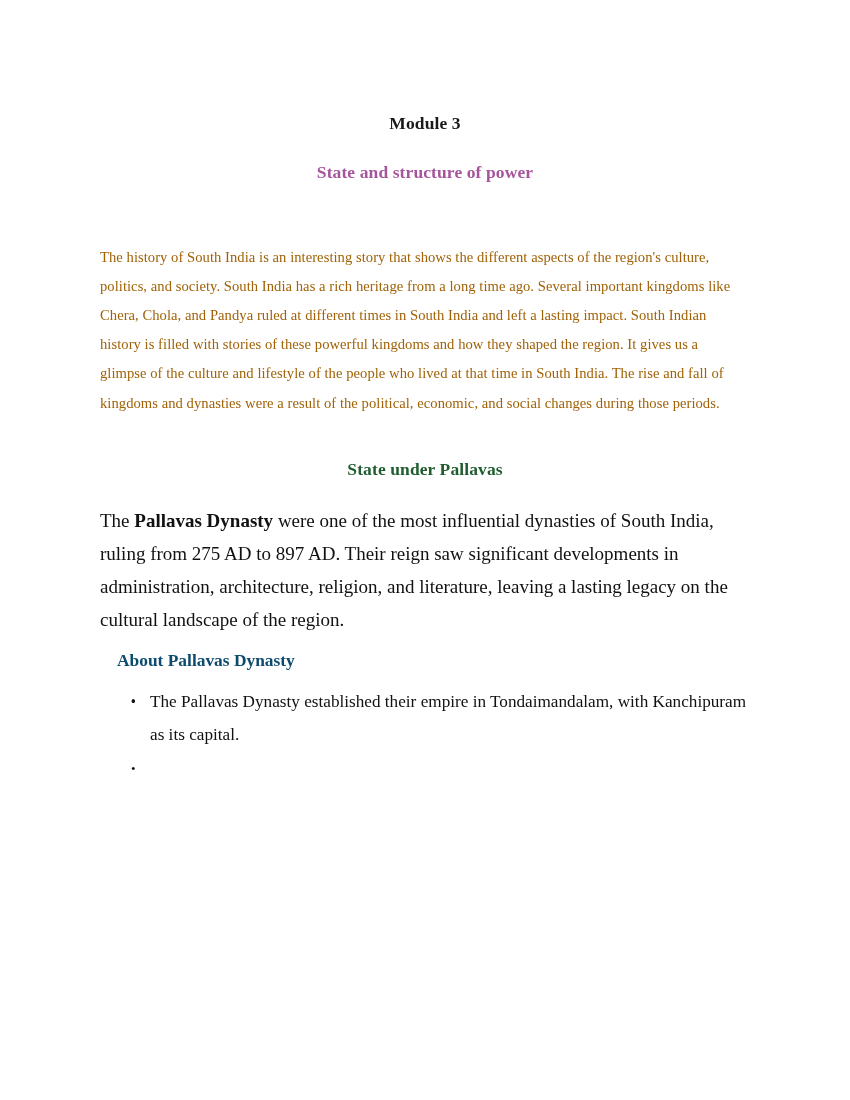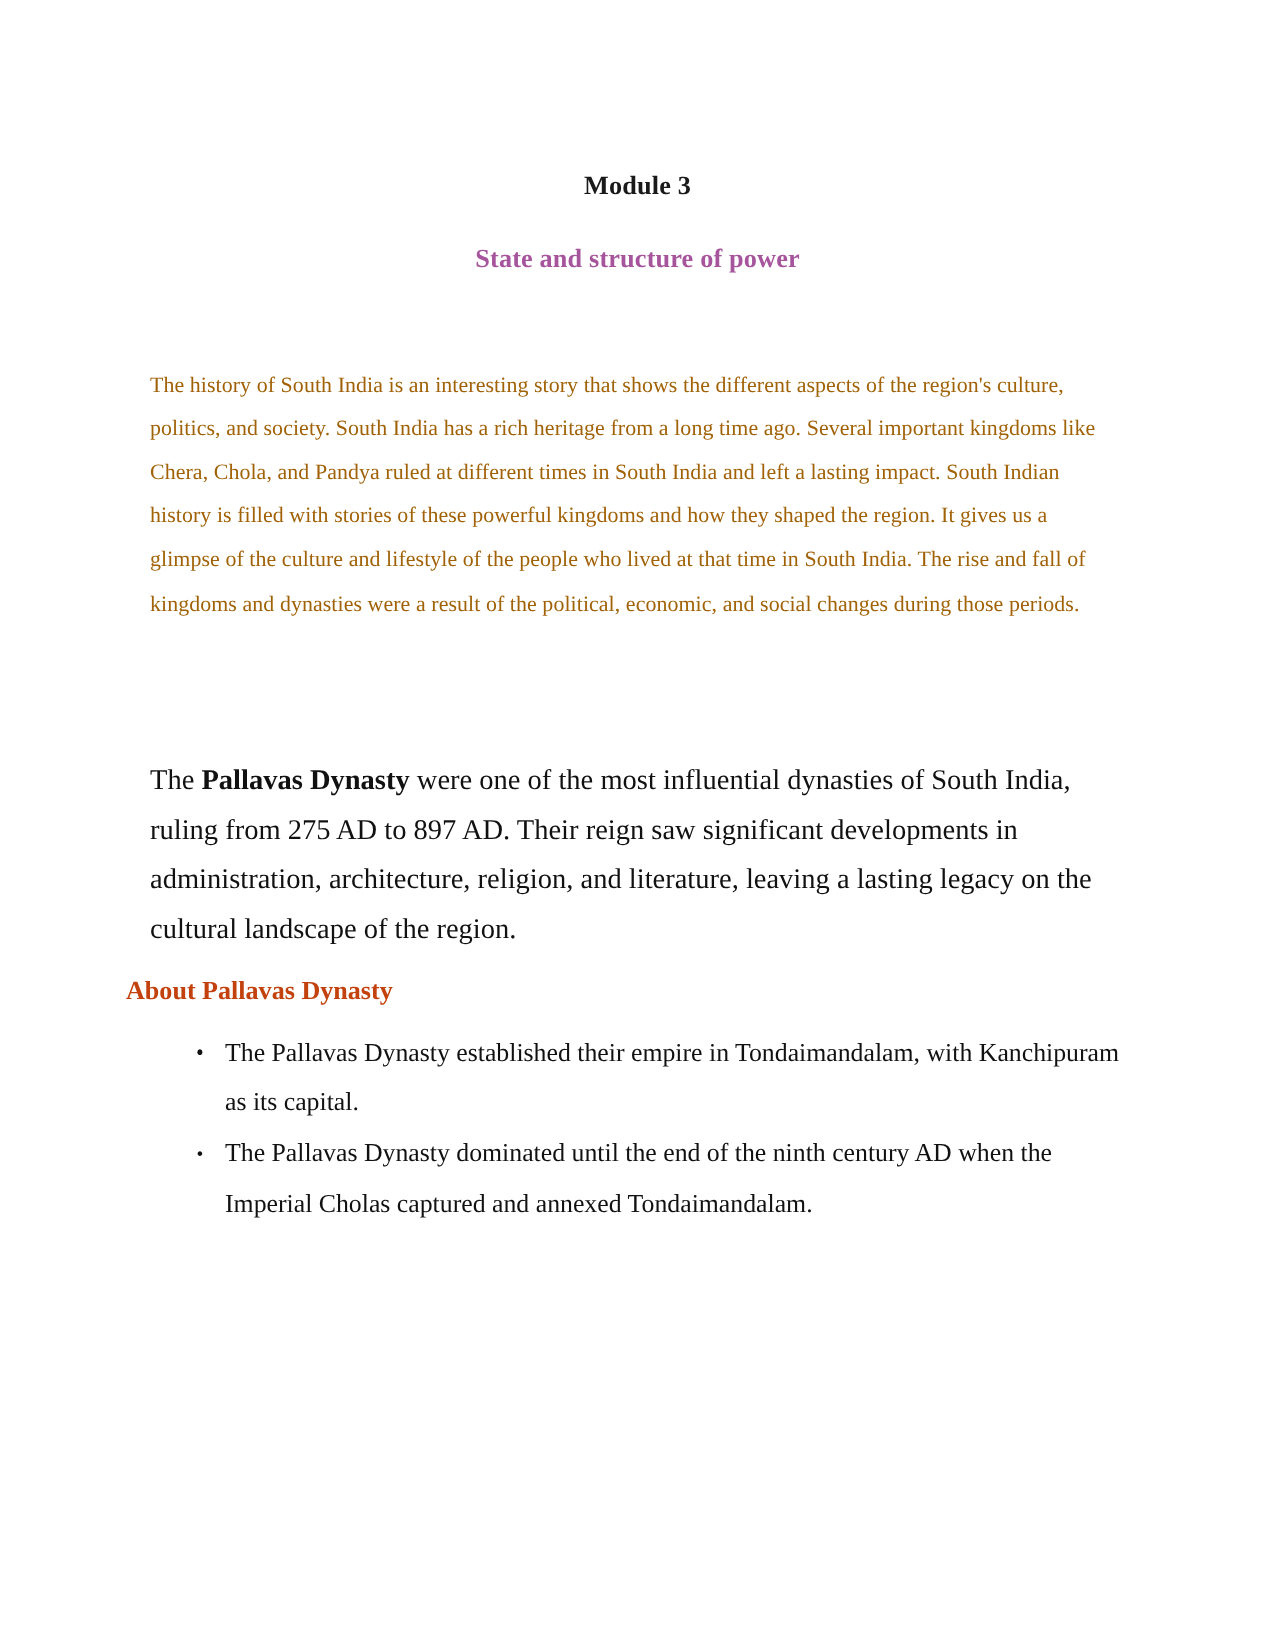--- a/index.html
+++ b/index.html
@@ -89,27 +89,27 @@
     color: #111111;
     text-align: left;
   }
   .body-para b {
     font-weight: 700;
   }
 
   
   .section-heading-blue {
     position: absolute;
-    left: 84px;
+    left: 117px;
     top: 631px;
     width: 650px;
     text-align: left;
     font-size: 17.4px;
     line-height: 24px;
-    color: #c2410c;
+    color: #0c4a6e;
   }
 
   
   .bullet-list {
     position: absolute;
     left: 100px;
     top: 684px;
     width: 660px;
     margin: 0;
     padding: 0;
@@ -139,35 +139,35 @@
 <body>
 
 <div class="page">
 
   <h1 class="doc-title">Module 3</h1>
 
   <h2 class="doc-subtitle">State and structure of power</h2>
 
   <p class="intro-para">The history of South India is an interesting story that shows the different aspects of the region's culture, politics, and society. South India has a rich heritage from a long time ago. Several important kingdoms like Chera, Chola, and Pandya ruled at different times in South India and left a lasting impact. South Indian history is filled with stories of these powerful kingdoms and how they shaped the region. It gives us a glimpse of the culture and lifestyle of the people who lived at that time in South India. The rise and fall of kingdoms and dynasties were a result of the political, economic, and social changes during those periods.</p>
 
+  <h2 class="section-heading-green">State under Pallavas</h2>
 
   <p class="body-para"><span>The </span><b>Pallavas Dynasty</b><span> were one of the most influential dynasties of South India, ruling from 275 AD to 897 AD. Their reign saw significant developments in administration, architecture, religion, and literature, leaving a lasting legacy on the cultural landscape of the region.</span></p>
 
   <h3 class="section-heading-blue">About Pallavas Dynasty</h3>
 
   <ul class="bullet-list">
     <li class="bullet-item">
       <span class="bullet-marker">•</span>
     </li>
     <li class="bullet-item">
       <span class="bullet-marker">•</span>
     </li>
     <li class="bullet-item">
       <span class="bullet-marker">•</span>
       <span>The Pallavas Dynasty established their empire in Tondaimandalam, with Kanchipuram as its capital.</span>
     </li>
     <li class="bullet-item">
       <span class="bullet-marker">•</span>
-      <span>The Pallavas Dynasty dominated until the end of the ninth century AD when the Imperial Cholas captured and annexed Tondaimandalam.</span>
     </li>
   </ul>
 
 </div>
 
 </body></html>

